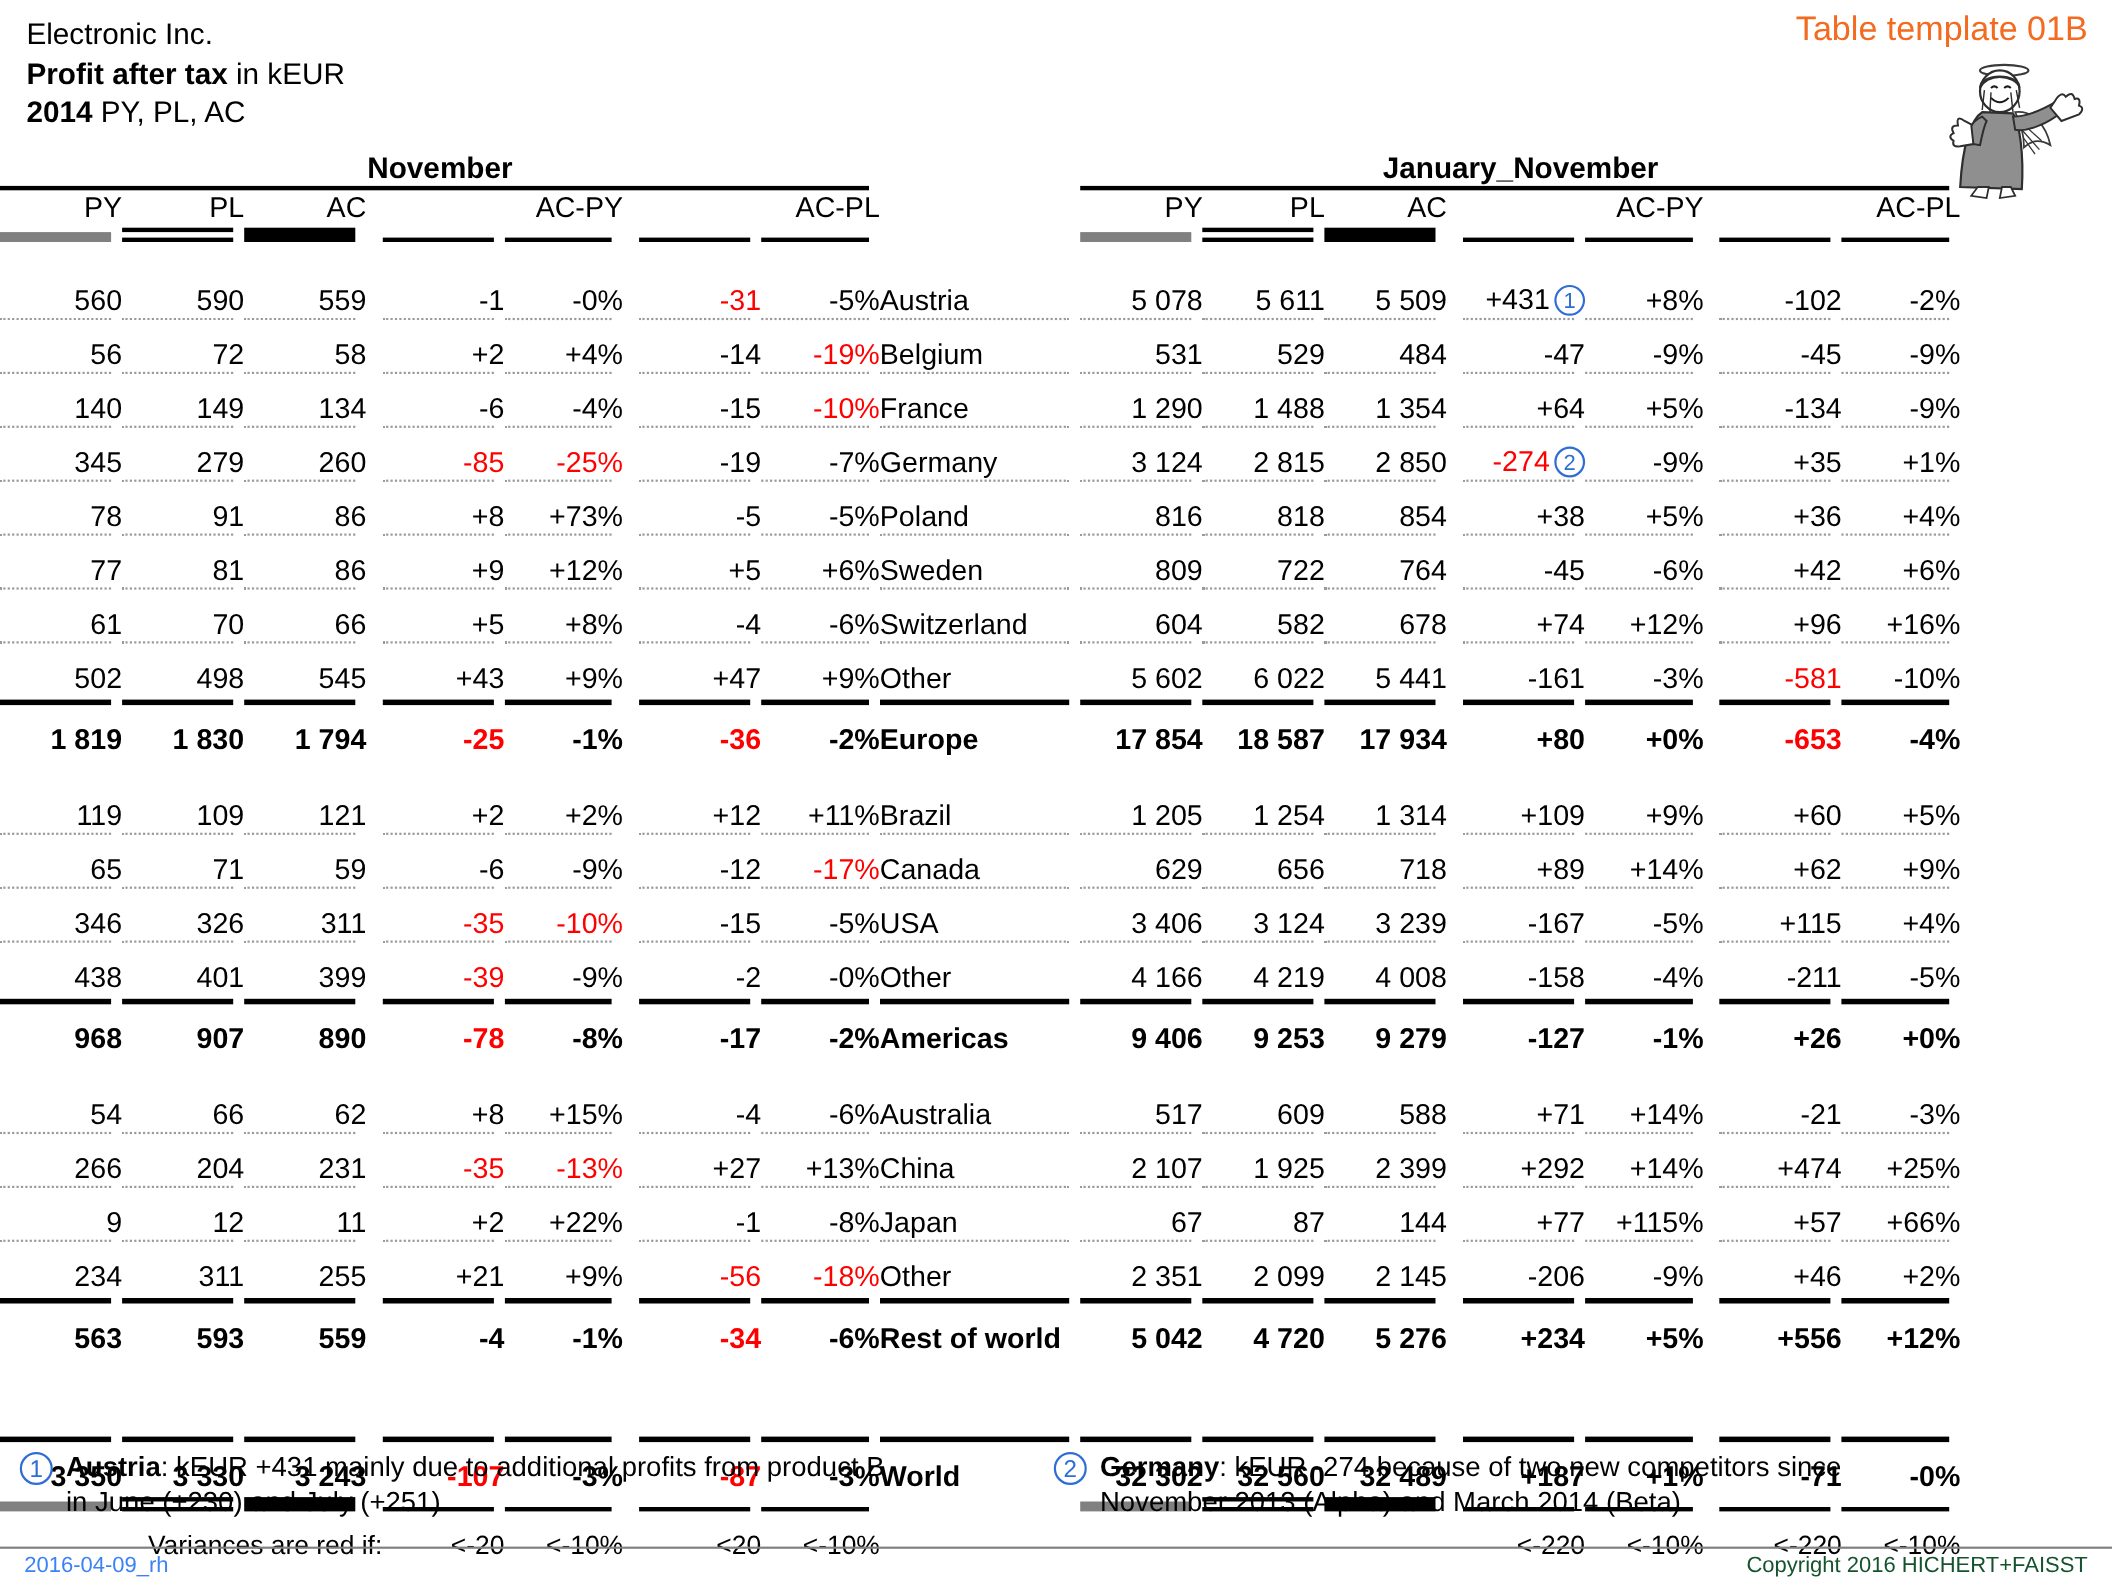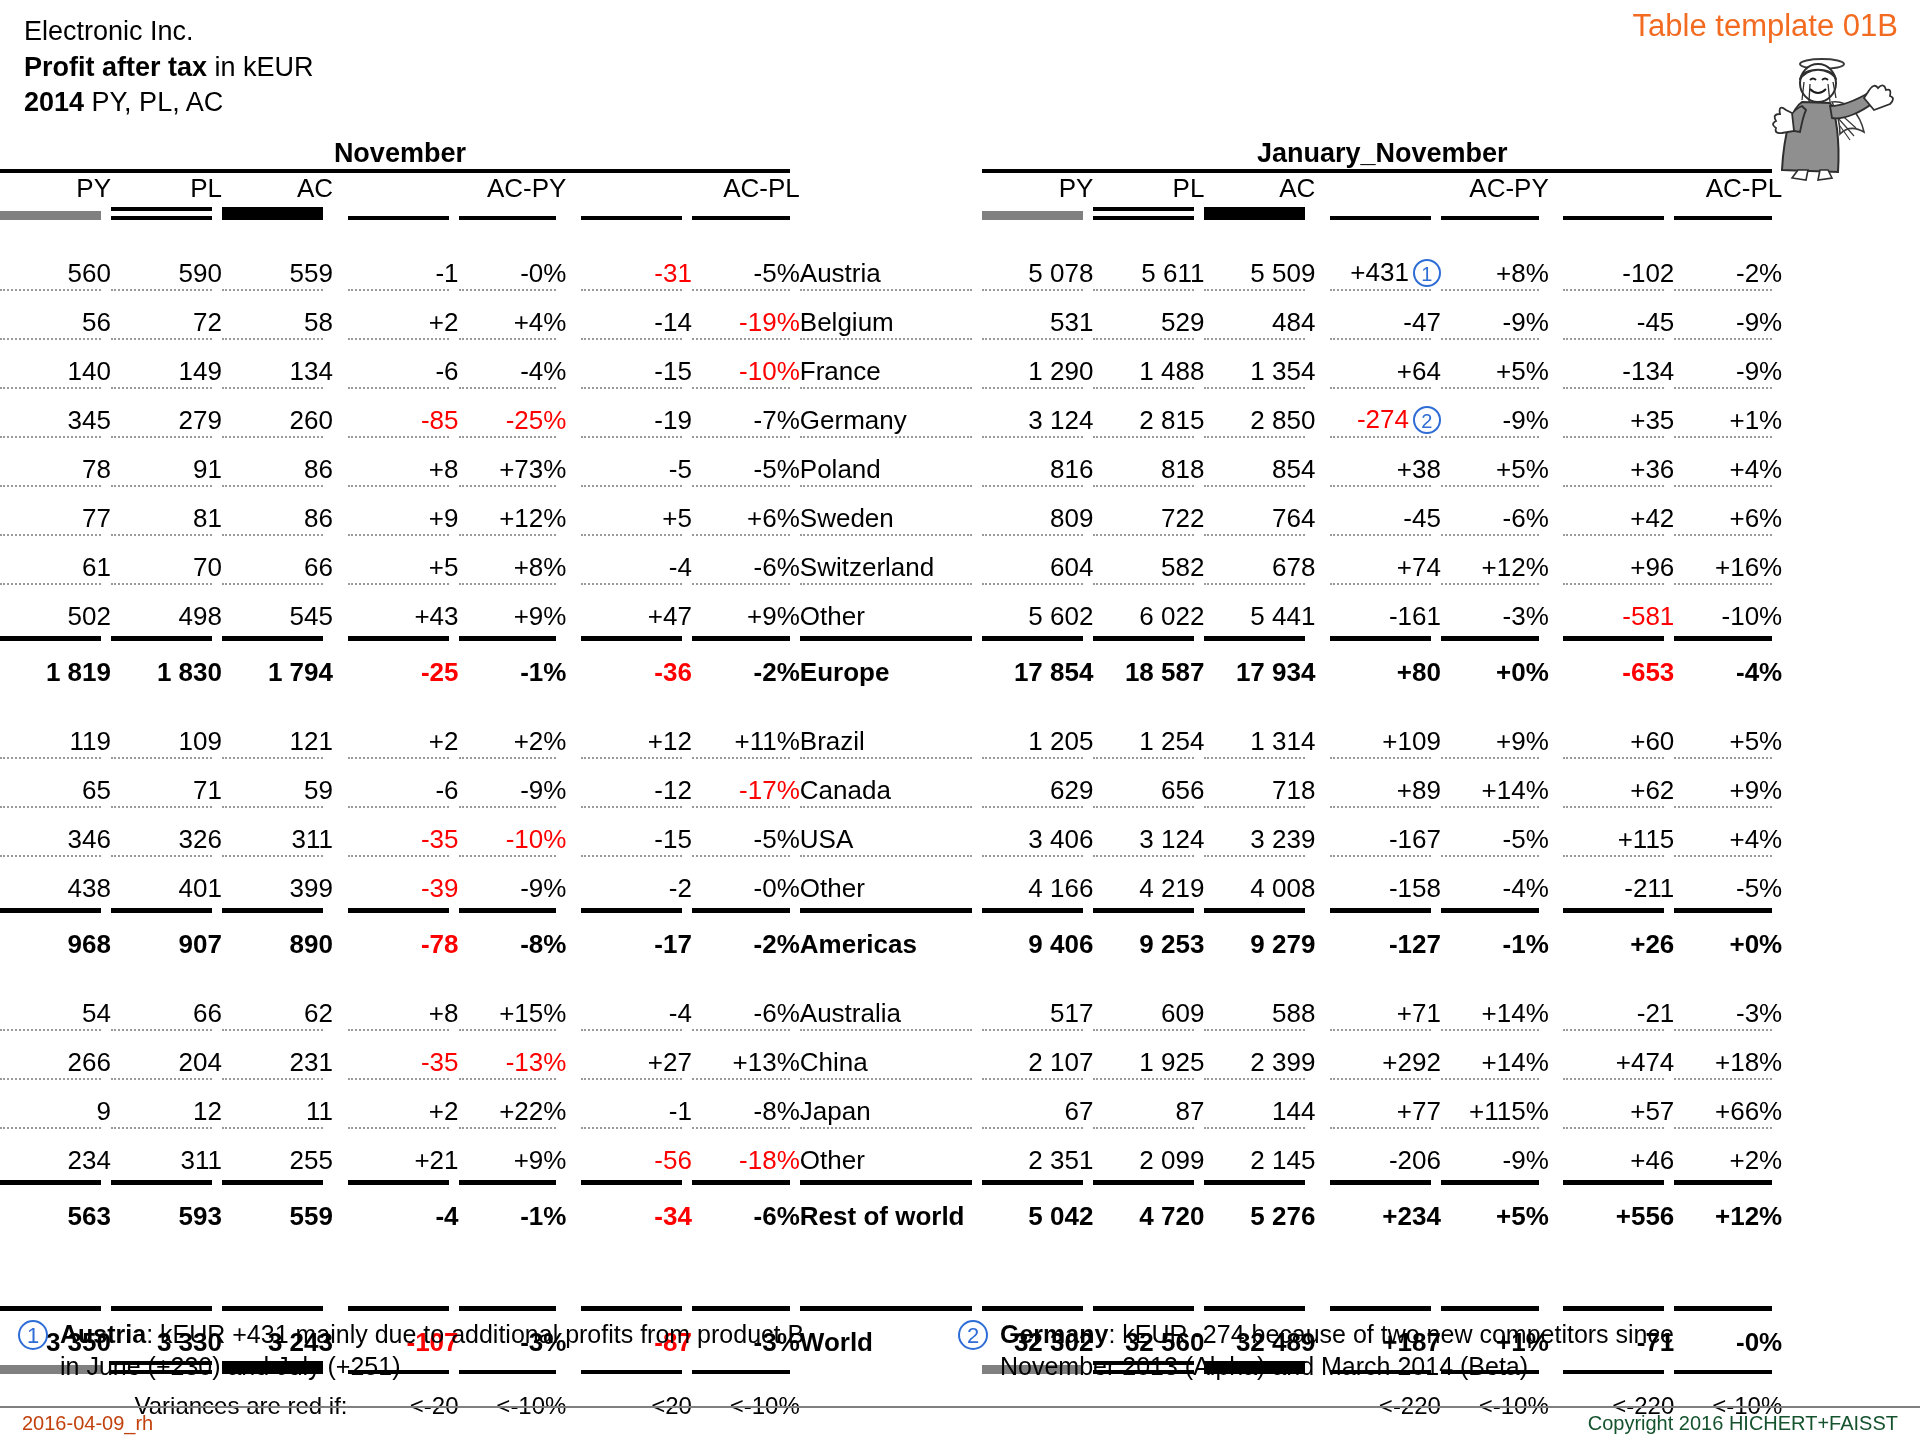--- a/index.html
+++ b/index.html
@@ -102,21 +102,21 @@
   }
   .fn .fn-txt { margin-left: 42px; }
   #fn1 { left: 18px; top: 1318px; width: 900px; }
   #fn2 { left: 958px; top: 1318px; width: 920px; }
 
   
   #footer-rule {
     position: absolute; left: 0; top: 1406px; width: 1920px;
     border-top: 2px solid #808080;
   }
-  #footer-left { position: absolute; left: 22px; top: 1412px; font-size: 20px; color: #c2410c; }
+  #footer-left { position: absolute; left: 22px; top: 1412px; font-size: 20px; color: #3b82f6; }
   #footer-right { position: absolute; right: 22px; top: 1412px; font-size: 20px; color: #14532d; }
 </style>
 </head>
 <body>
 
 <div id="page">
 
   <div id="titleblock">
     <div class="t1">Electronic Inc.</div>
     <div class="t2"><span class="b">Profit after tax</span><span> in kEUR</span></div>
@@ -1290,21 +1290,21 @@
           <td class="num">+13%</td>
           <td class="name">China</td>
           <td class="num">2 107</td>
           <td class="num">1 925</td>
           <td class="num">2 399</td>
           <td class="gap" colspan="1"></td>
           <td class="num"><span>+292</span></td>
           <td class="num">+14%</td>
           <td class="gap" colspan="1"></td>
           <td class="num"><span>+474</span></td>
-          <td class="num">+18%</td>
+          <td class="num">+25%</td>
           <td class="gap" colspan="1"></td>
         </tr>
         <tr class="dottedline">
           <td>
             <div class="dotseg"></div>
           </td>
           <td>
             <div class="dotseg"></div>
           </td>
           <td>

